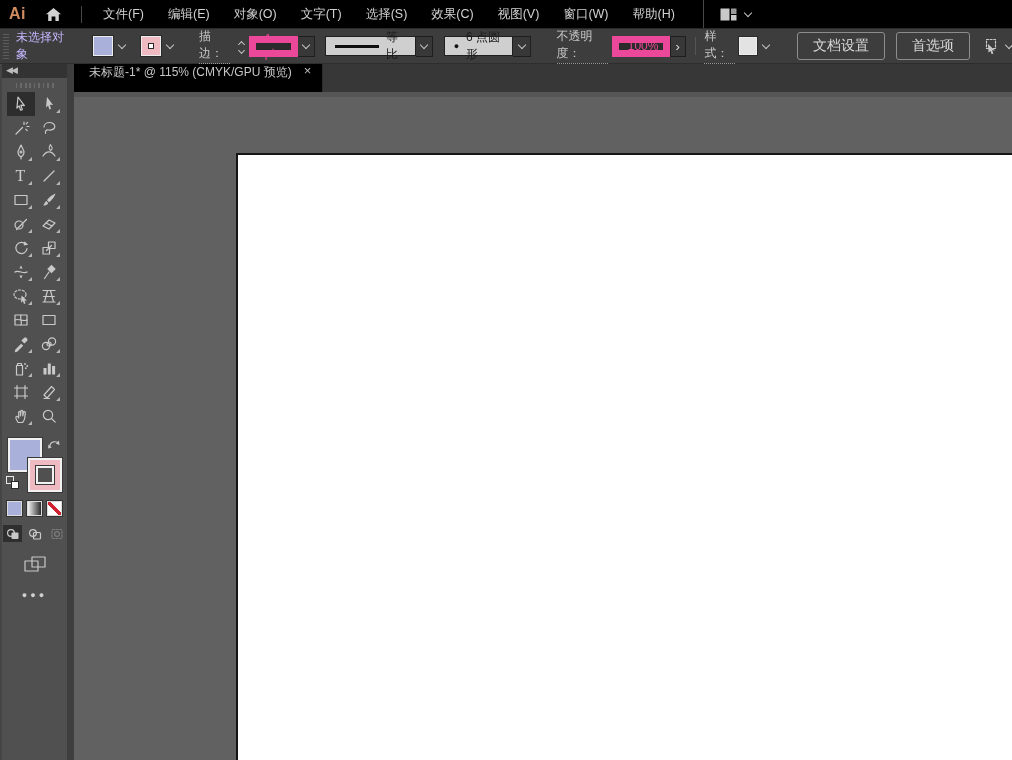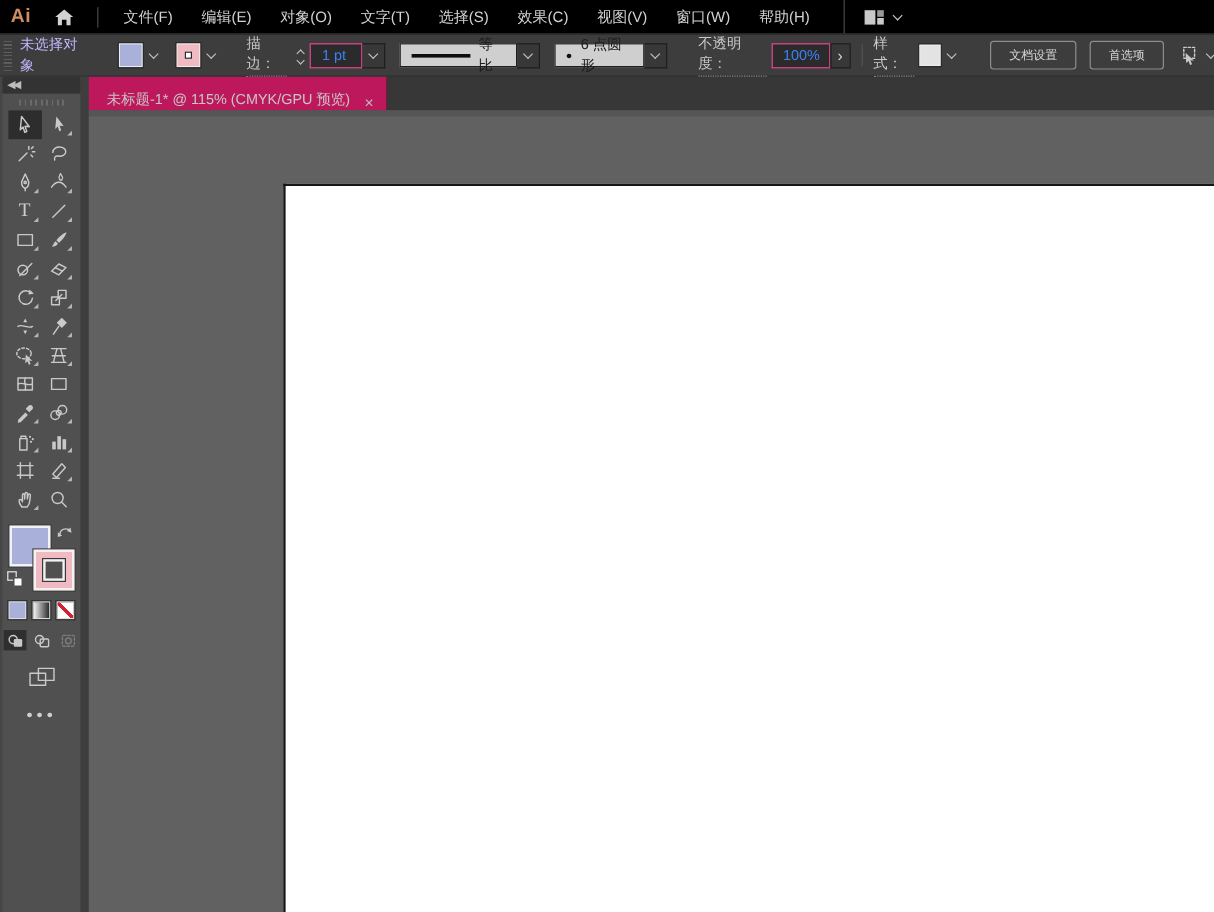--- a/index.html
+++ b/index.html
@@ -22,28 +22,28 @@
   .cb-grip { width:7px; height:26px; margin:0 7px 0 3px;
              background:repeating-linear-gradient(0deg,#5d5d5d 0 1px,transparent 1px 3px); }
   .status-text { margin-right:26px; color:#c4b5fd; }
   .swatch-group { display:flex; align-items:center; margin-right:10px; }
   .swatch { width:20px; height:20px; border:1px solid #ededed; outline:1px solid #2a2a2a; position:relative; }
   .swatch-stroke-inner { position:absolute; left:6px; top:6px; width:6px; height:6px; background:#fff; border:1.5px solid #2a2a2a; }
   .chev-btn { width:18px; height:22px; display:flex; align-items:center; justify-content:center; }
   .link-label { border-bottom:1px dotted #989898; padding-bottom:1px; margin:0 4px 0 10px; }
   .stepper { display:flex; flex-direction:column; justify-content:center; gap:4px; margin:0 5px; }
   .stepper .chev { width:5px; height:5px; }
-  .field { background:#2b2b2b; border:1px solid #ec4899; color:#3b82f6; height:21px; display:flex; align-items:center; padding:0 9px; min-width:44px; }
+  .field { background:#2b2b2b; border:7px solid #ec4899; color:#ec4899; height:21px; display:flex; align-items:center; padding:0 9px; min-width:44px; }
   .dd-dark { width:20px; height:21px; background:#383838; border:1px solid #1e1e1e; border-left:none; display:flex; align-items:center; justify-content:center; }
   .light-widget { background:#cfcfcf; color:#1b1b1b; height:20px; display:flex; align-items:center; padding:0 9px; border:1px solid #1f1f1f; gap:7px; }
   .profile-line { width:52px; height:3px; background:#0e0e0e; }
   .brush-dot { font-size:9px; color:#111; }
   .more-btn { width:18px; height:21px; background:#383838; border:1px solid #1e1e1e; color:#d8d8d8; display:flex; align-items:center; justify-content:center; font-size:13px; }
   .vsep { width:1px; height:18px; background:#545454; margin:0 9px; }
-  .push-btn { border:1px solid #8d8d8d; border-radius:3px; color:#d8d8d8; padding:4px 15px; font-size:10px; background:transparent; margin-right:11px; white-space:nowrap; }
+  .push-btn { border:1px solid #8d8d8d; border-radius:3px; color:#d8d8d8; padding:4px 15px; font-size:14px; background:transparent; margin-right:11px; white-space:nowrap; }
   .align-widget { display:flex; align-items:center; gap:5px; }
 
   
   .workspace-row { display:flex; height:696px; }
 
   
   .dock { width:74px; background:#505050; border-right:7px solid #3e3e3e; border-left:2px solid #454545; display:flex; flex-direction:column; flex:none; }
   .dock-header { height:14px; background:#333333; color:#bdbdbd; font-size:9px; line-height:13px; padding-left:4px; letter-spacing:-2px; }
   .panel-grip { height:5px; width:38px; margin:5px auto 4px;
                 background:repeating-linear-gradient(90deg,#6a6a6a 0 1.5px,transparent 1.5px 4.5px); }
@@ -76,21 +76,21 @@
   .mode-btn { width:19px; height:17px; display:flex; align-items:center; justify-content:center; }
   .mode-btn.selected { background:#2f2f2f; }
   .mode-btn.disabled svg.ti * { stroke:#7c7c7c; }
 
   .screen-mode { margin:13px auto 0; display:block; }
   .toolbar-ellipsis { text-align:center; color:#cfcfcf; margin-top:16px; font-size:9px; letter-spacing:3px; }
 
   
   .doc-col { flex:1; display:flex; flex-direction:column; min-width:0; }
   .tab-strip { height:28px; background:#373737; display:flex; align-items:stretch; }
-  .tab { background:#be185d; display:flex; align-items:flex-end; gap:12px; padding:0 11px 0 15px; font-size:12px; color:#c6c6c6; border-right:1px solid #2c2c2c; }
+  .tab { background:#000000; display:flex; align-items:flex-start; gap:12px; padding:0 11px 0 15px; font-size:12px; color:#c6c6c6; border-right:1px solid #2c2c2c; }
   .tab-close { color:#bdbdbd; font-size:13px; line-height:1; }
   .canvas { flex:1; position:relative; background:#616161; overflow:hidden; }
   .canvas-shadow { position:absolute; top:0; left:0; right:0; height:5px; background:#555555; }
   .artboard { position:absolute; left:162px; top:61px; right:0; bottom:0; background:#ffffff; border-left:2px solid #161616; border-top:2px solid #161616; }
 </style>
 </head>
 <body>
 
 <div class="menu-bar">
   <span class="app-logo">Ai</span>

